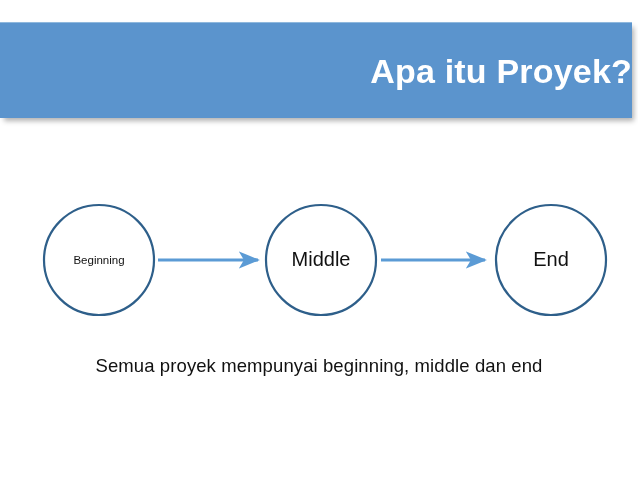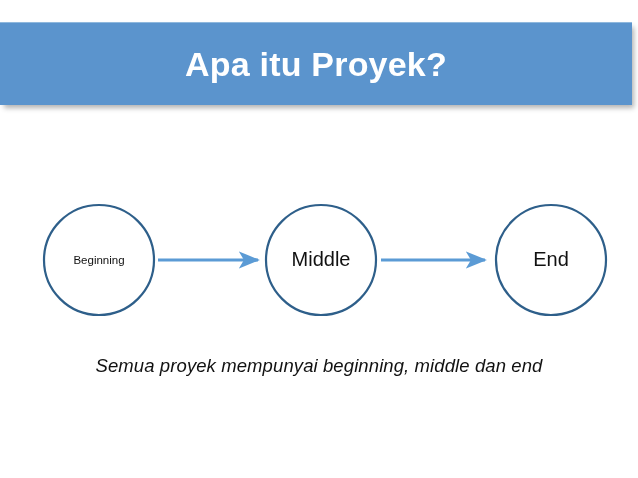--- a/index.html
+++ b/index.html
@@ -15,28 +15,28 @@
     font-family: "Liberation Sans", sans-serif;
     background: #ffffff;
   }
 
   
   #title-banner {
     position: absolute;
     left: 0px;
     top: 22px;
     width: 632px;
-    height: 83px;
+    height: 96px;
     background: #5b94cd;
     border-top: 1px solid #8fb8dd;
     box-sizing: border-box;
     box-shadow: 3px 4px 5px -1px rgba(0,0,0,0.30);
     display: flex;
     align-items: center;
-    justify-content: center;
+    justify-content: flex-end;
   }
   #title-text {
     color: #ffffff;
     font-size: 34px;
     font-weight: bold;
     letter-spacing: 0.2px;
     line-height: 1;
     user-select: none;
   }
 
@@ -63,21 +63,20 @@
   
   #caption {
     position: absolute;
     left: 0;
     top: 355px;
     width: 638px;
     text-align: center;
     font-size: 18.5px;
     color: #111111;
     letter-spacing: 0.1px;
-    font-style: italic;
   }
 </style>
 </head>
 <body>
 
 <div id="title-banner">
   <span id="title-text">Apa itu Proyek?</span>
 </div>
 
 <div id="diagram">

